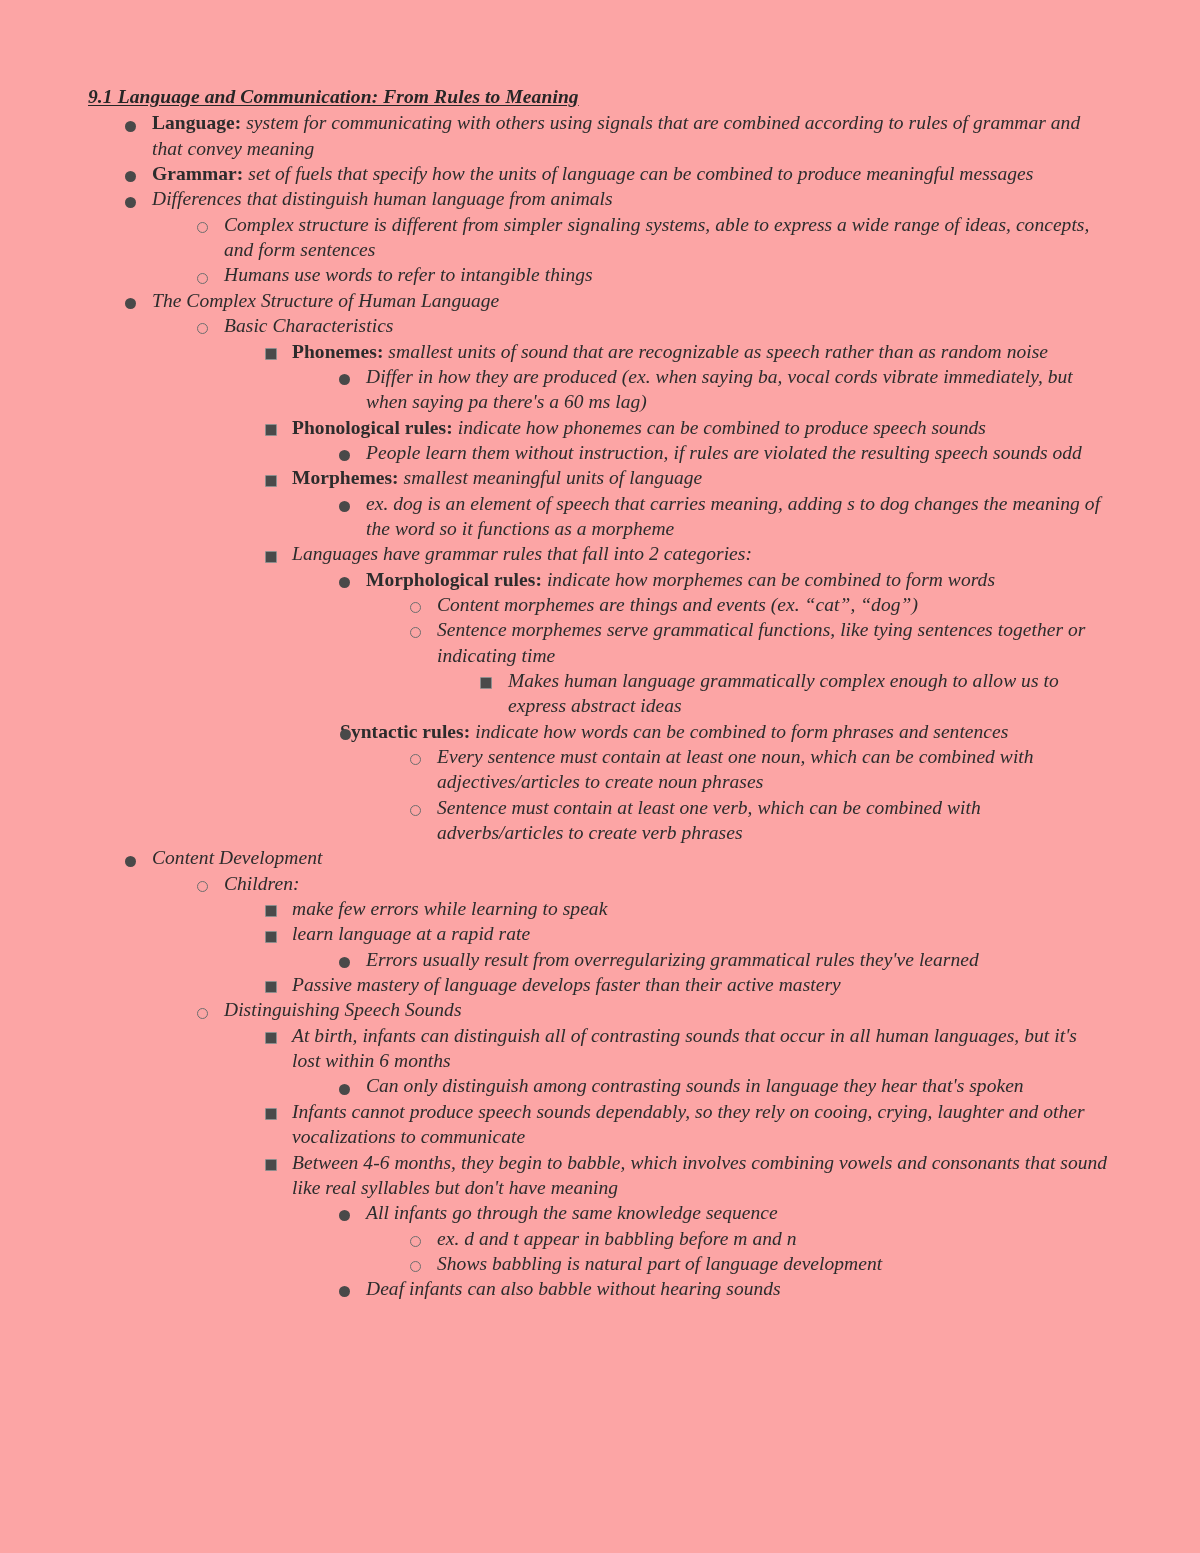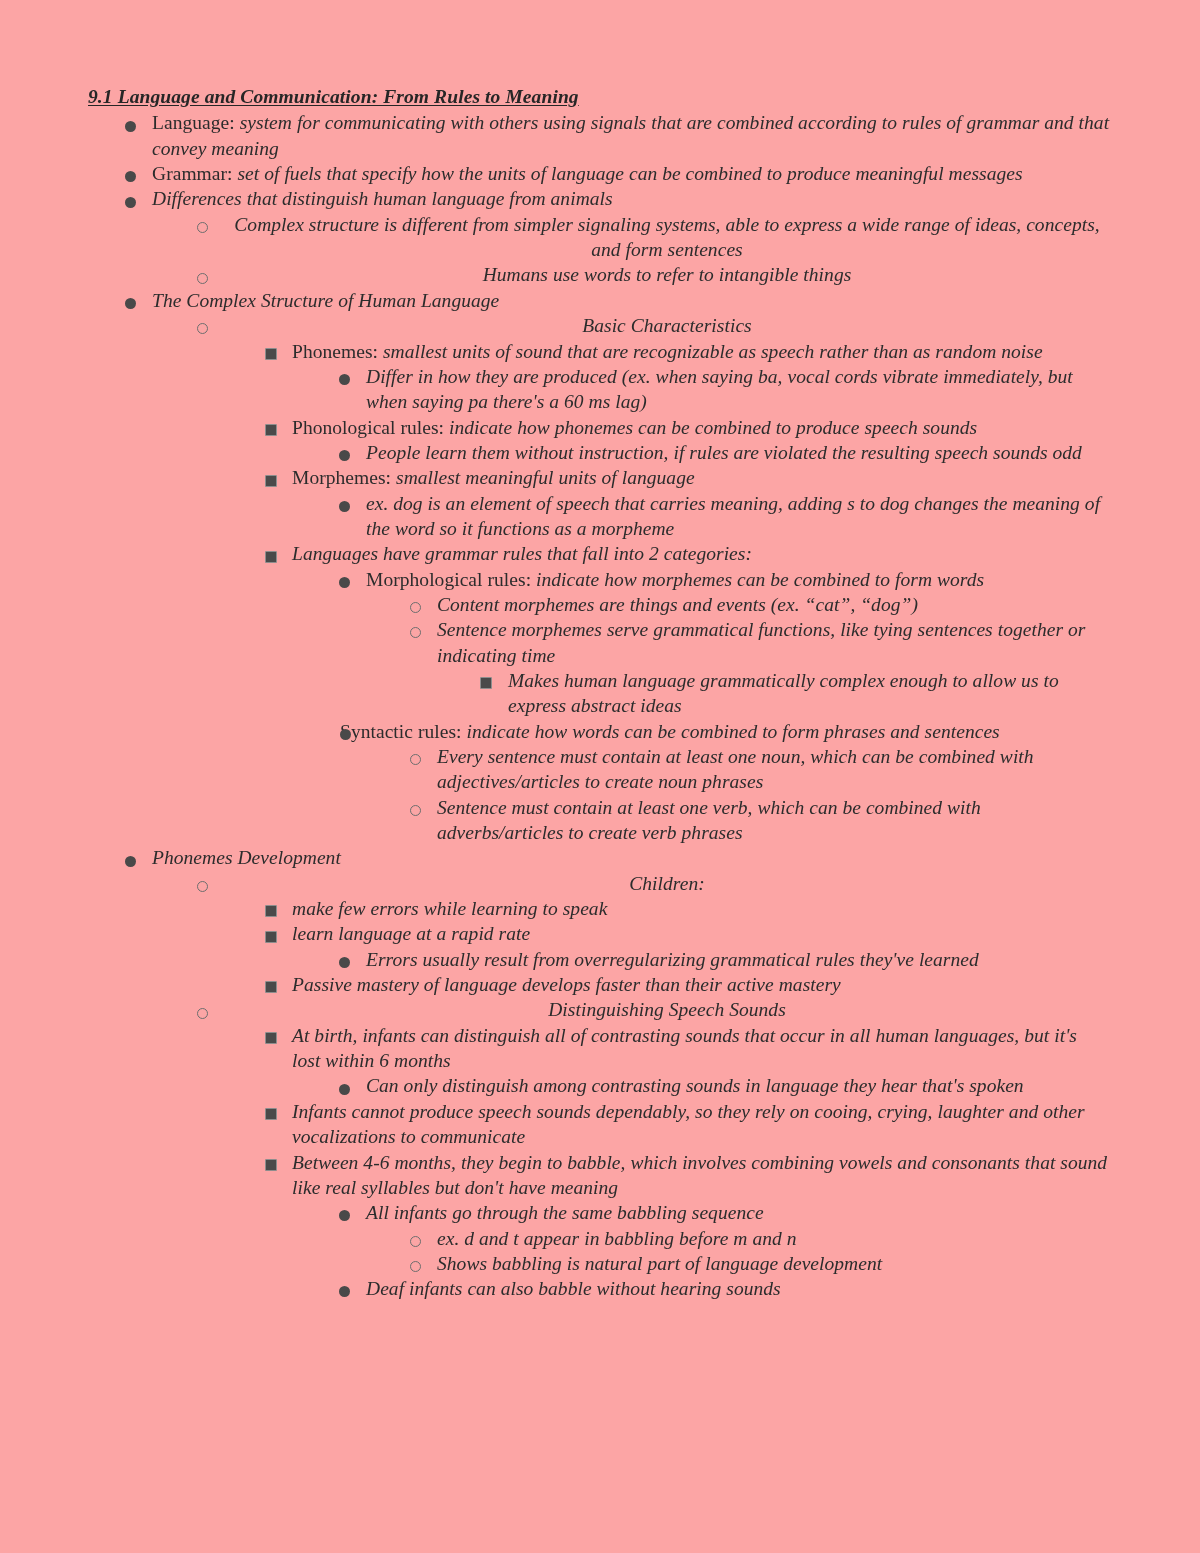--- a/index.html
+++ b/index.html
@@ -81,28 +81,28 @@
     background: #4a4a4a;
     border: 1.5px solid #8d8d8d;
     box-sizing: border-box;
     width: 12px;
     height: 12px;
     border-radius: 1px;
     top: 0.48em;
   }
   .txt { display: block; }
   b, .lead {
-    font-weight: normal;
+    font-weight: bold;
     font-style: normal;
     font-family: "Liberation Serif", "DejaVu Serif", serif;
   }
 
   
   .lv1 { margin-left: 37px;  padding-left: 27px; }
-  .lv2 { margin-left: 110px; padding-left: 26px; text-align: center; }
+  .lv2 { margin-left: 110px; padding-left: 26px; }
   .lv3 { margin-left: 178px; padding-left: 26px; }
   .lv4 { margin-left: 252px; padding-left: 26px; }
   .lv5 { margin-left: 322px; padding-left: 27px; }
   .lv6 { margin-left: 392px; padding-left: 28px; }
 
   .lv1 > .row > .bullet,
   .lv2 > .row > .bullet,
   .lv3 > .row > .bullet,
   .lv4 > .row > .bullet,
   .lv5 > .row > .bullet,
@@ -244,21 +244,21 @@
       </div>
       <div class="node lv5">
         <div class="row">
           <span class="bullet circle"></span>
           <span class="txt">Sentence must contain at least one verb, which can be combined with adverbs/articles to create verb phrases</span>
         </div>
       </div>
       <div class="node lv1">
         <div class="row">
           <span class="bullet disc"></span>
-          <span class="txt">Phonemes Development</span>
+          <span class="txt">Content Development</span>
         </div>
       </div>
       <div class="node lv2">
         <div class="row">
           <span class="bullet circle"></span>
           <span class="txt">Children:</span>
         </div>
       </div>
       <div class="node lv3">
         <div class="row">
@@ -310,21 +310,21 @@
       </div>
       <div class="node lv3">
         <div class="row">
           <span class="bullet square"></span>
           <span class="txt">Between 4-6 months, they begin to babble, which involves combining vowels and consonants that sound like real syllables but don't have meaning</span>
         </div>
       </div>
       <div class="node lv4">
         <div class="row">
           <span class="bullet disc"></span>
-          <span class="txt">All infants go through the same babbling sequence</span>
+          <span class="txt">All infants go through the same knowledge sequence</span>
         </div>
       </div>
       <div class="node lv5">
         <div class="row">
           <span class="bullet circle"></span>
           <span class="txt">ex. d and t appear in babbling before m and n</span>
         </div>
       </div>
       <div class="node lv5">
         <div class="row">

